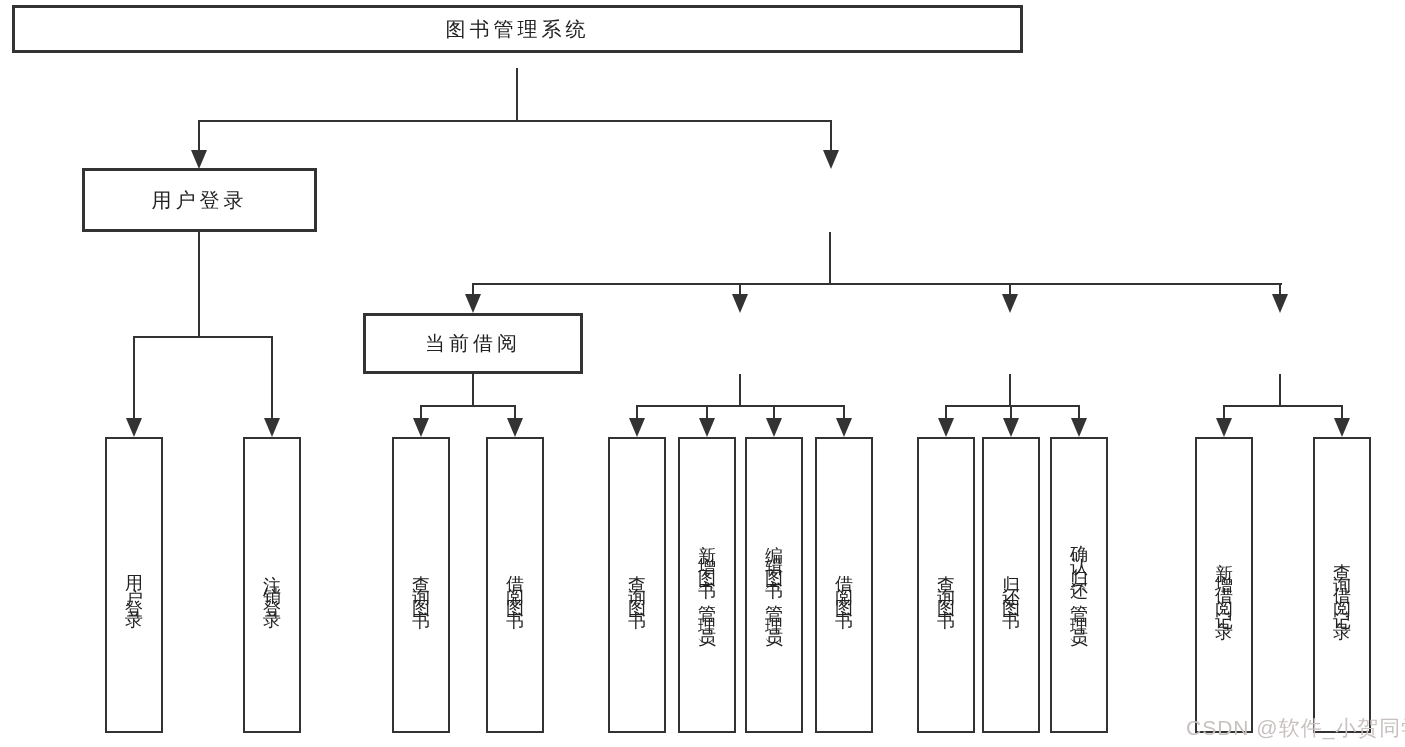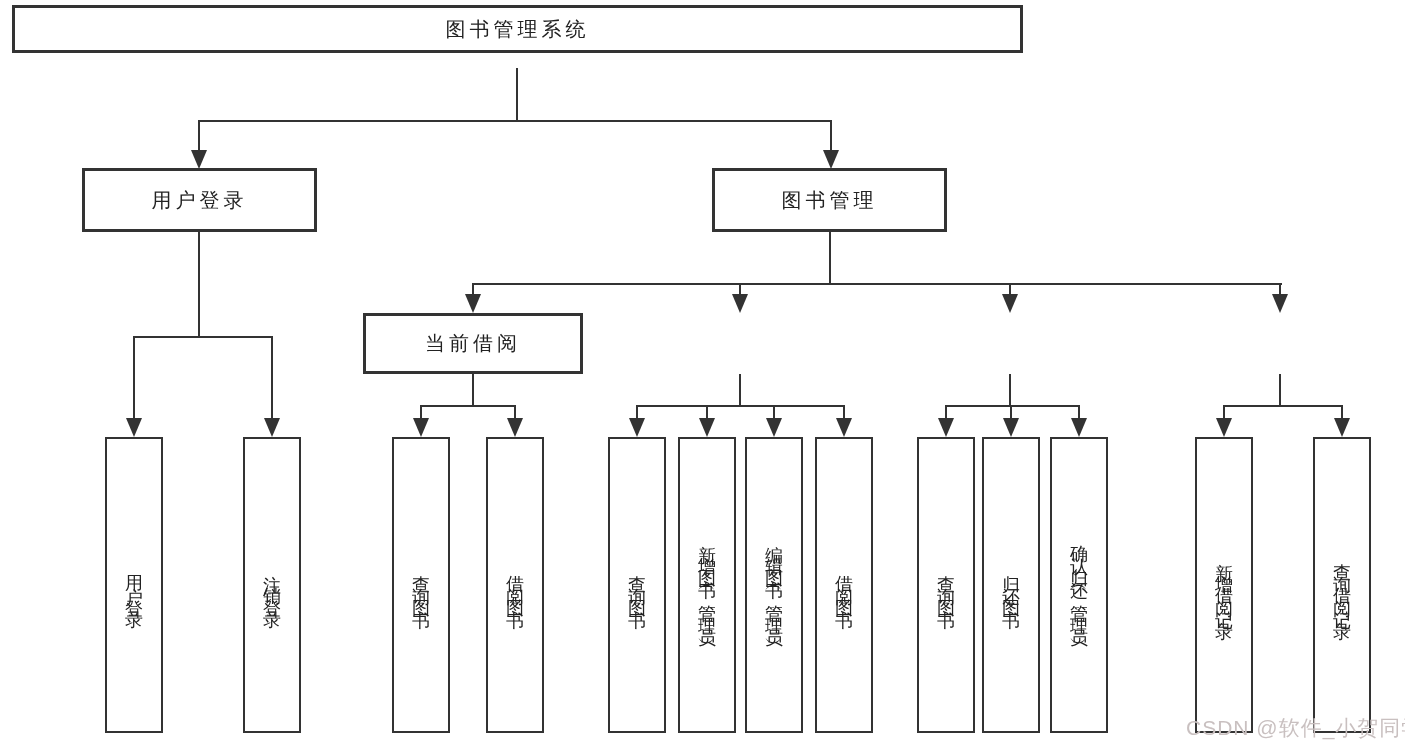--- a/index.html
+++ b/index.html
@@ -41,23 +41,20 @@
 
   <div class="ln" style="left:516px;top:68px;width:2px;height:54px;"></div>
   <div class="ln" style="left:198px;top:120px;width:634px;height:2px;"></div>
   <div class="ln" style="left:198px;top:120px;width:2px;height:32px;"></div>
   <div class="ah" style="left:191px;top:150px;"></div>
   <div class="ln" style="left:830px;top:120px;width:2px;height:32px;"></div>
   <div class="ah" style="left:823px;top:150px;"></div>
 
   <div class="box" style="left:82px;top:168px;width:235px;height:64px;">
     <span>用户登录</span>
-  </div>
-  <div class="box" style="left:712px;top:168px;width:235px;height:64px;">
-    <span>图书管理</span>
   </div>
 
   <div class="ln" style="left:198px;top:232px;width:2px;height:106px;"></div>
   <div class="ln" style="left:133px;top:336px;width:140px;height:2px;"></div>
   <div class="ln" style="left:133px;top:336px;width:2px;height:84px;"></div>
   <div class="ah" style="left:126px;top:418px;"></div>
   <div class="ln" style="left:271px;top:336px;width:2px;height:84px;"></div>
   <div class="ah" style="left:264px;top:418px;"></div>
 
   <div class="ln" style="left:829px;top:232px;width:2px;height:53px;"></div>

